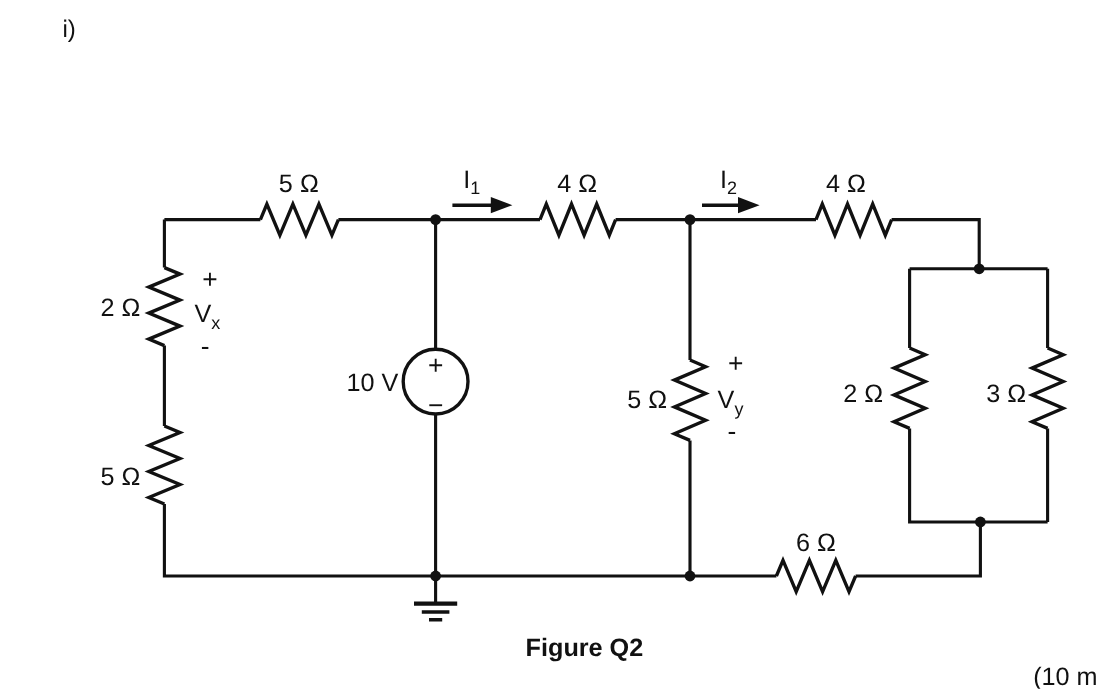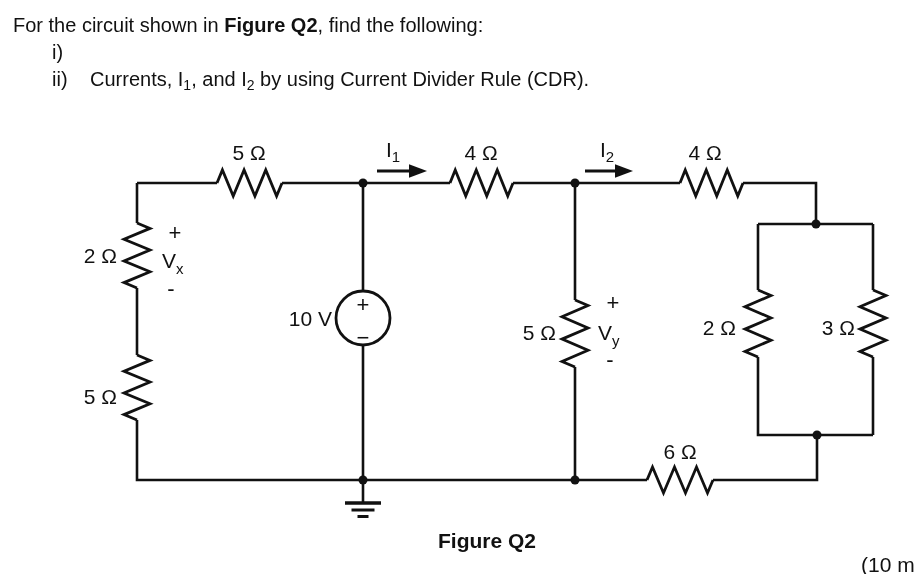--- a/index.html
+++ b/index.html
@@ -25,27 +25,22 @@
     position:absolute;left:861px;top:553px;
     font-size:21px;color:#111;white-space:nowrap;
   }
   .lbl{font-size:21px;fill:#111;}
   .sgn{font-size:22px;fill:#111;}
 </style>
 </head>
 <body>
 
 <div class="problem">
-  <div><span>For the circuit shown in </span><b>Figure Q2</b><span>, find the following:</span></div>
   <div class="item">
     <span class="marker">i)</span>
-  </div>
-  <div class="item">
-    <span class="marker">ii)</span>
-    <span><span>Currents, I</span><sub>1</sub><span>, and I</span><sub>2</sub><span> by using Current Divider Rule (CDR).</span></span>
   </div>
 </div>
 
 <svg width="917" height="574" viewBox="0 0 917 574">
 
   <path d="M137,183 H217 M282,183 H450 M513,183 H680 M743,183 H816 V224
            M137,183 V223 M137,288 V355 M137,420 V480 H647 M713,480 H817 V435
            M363,183 V291 M363,345 V480
            M575,183 V300 M575,367 V480
            M758,224 H873 M758,224 V290 M758,357 V435 H873 M873,224 V290 M873,357 V435

